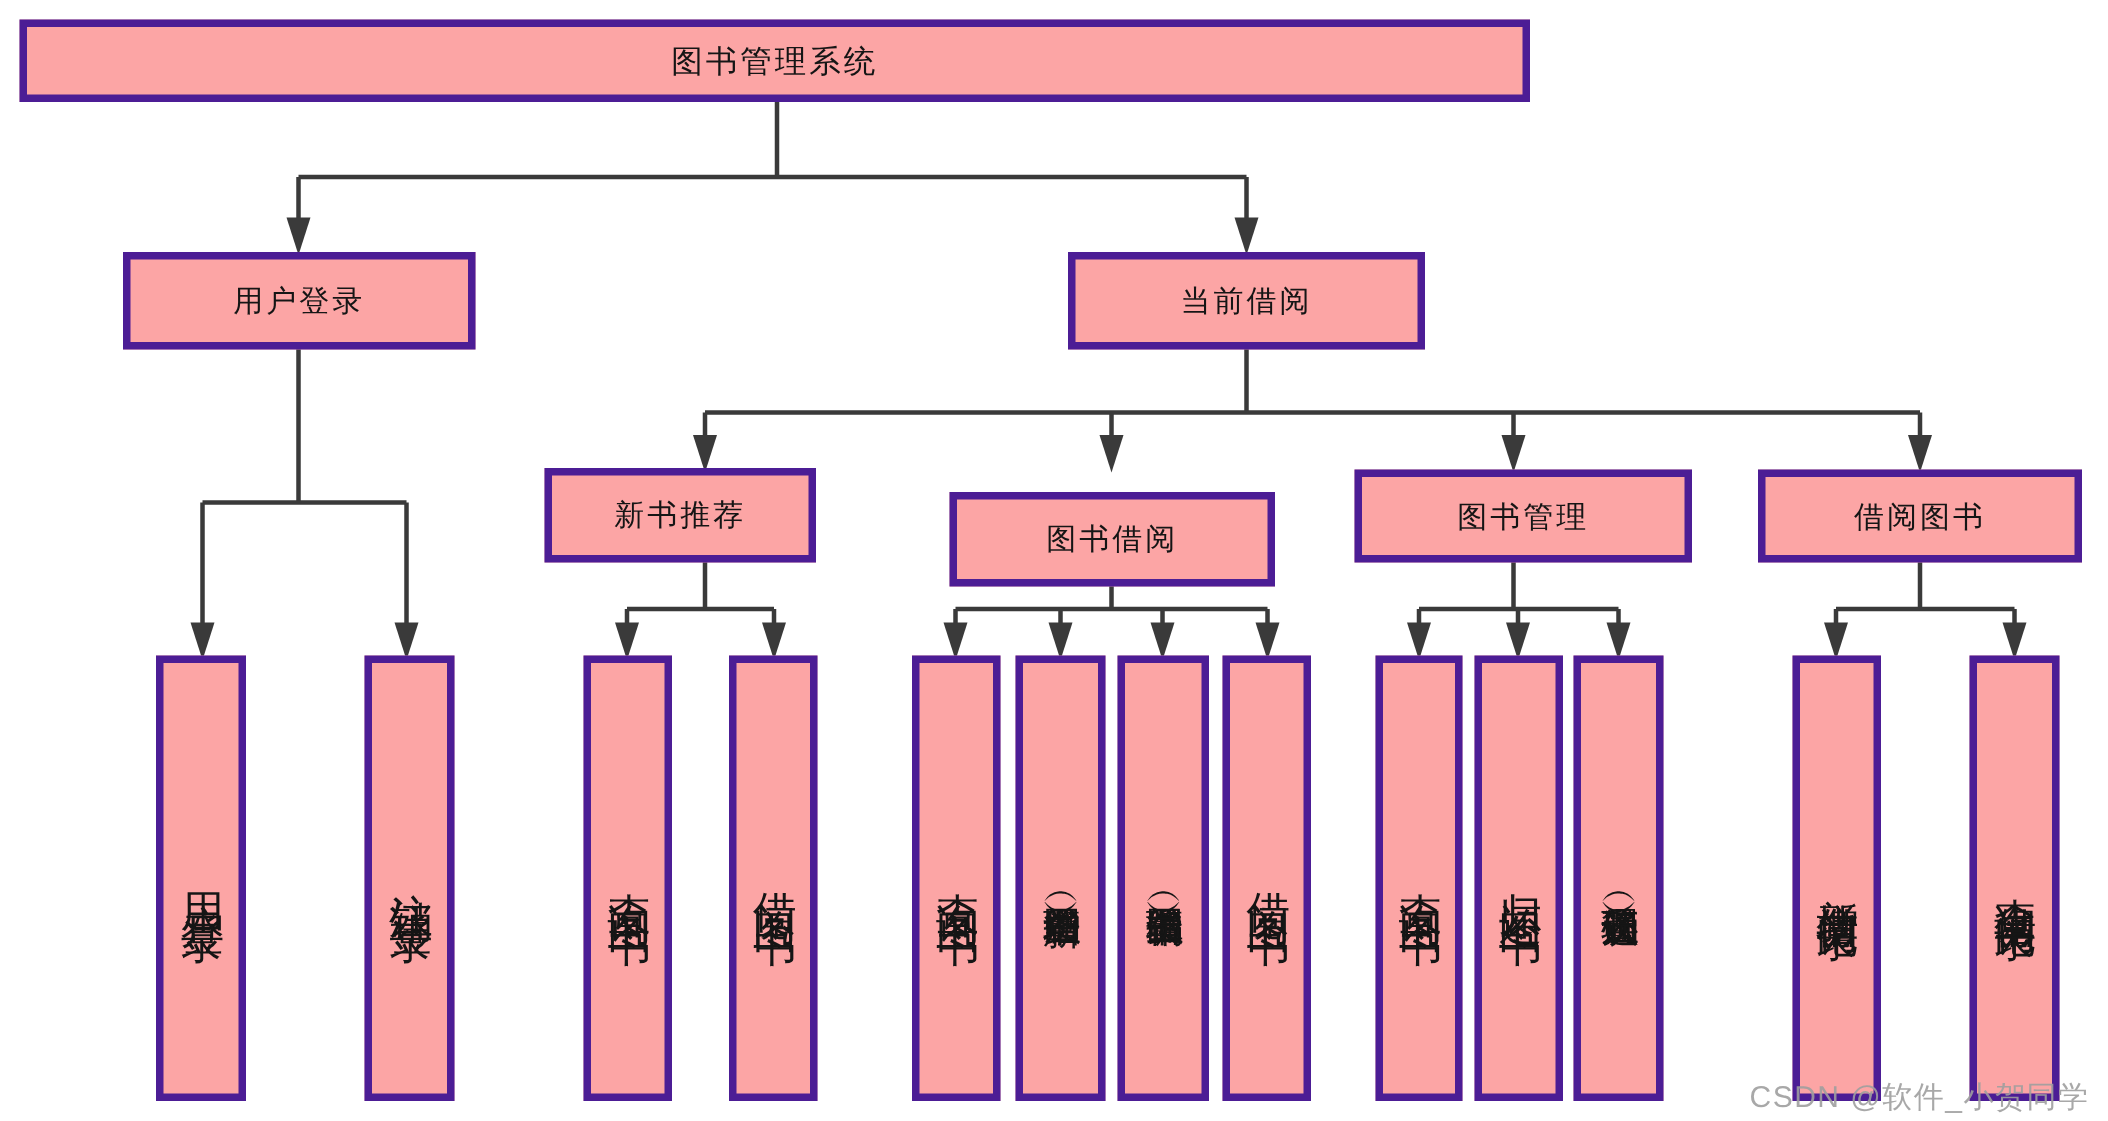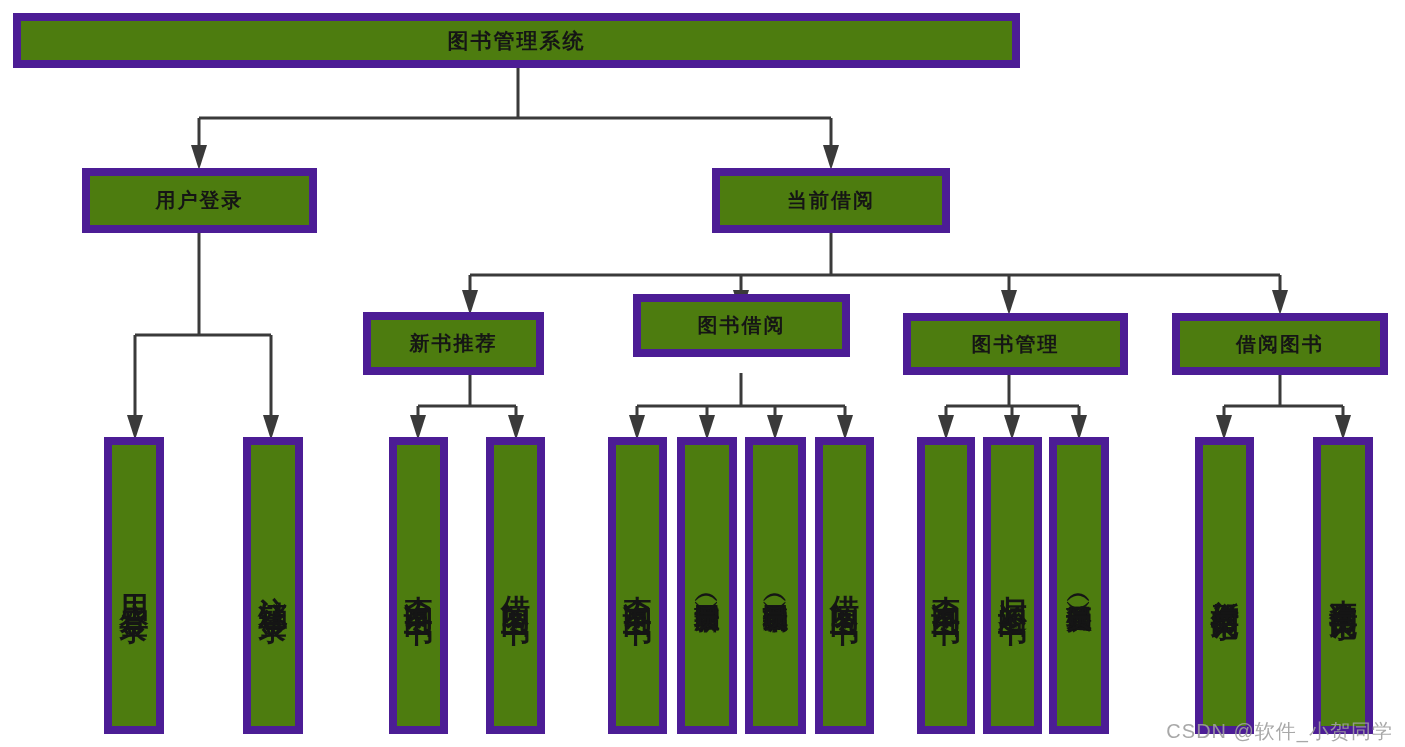--- a/index.html
+++ b/index.html
@@ -6,27 +6,26 @@
   #canvas{
     position:relative;
     width:1405px;height:747px;
     background:#ffffff;
     font-family:"Liberation Sans",sans-serif;
     overflow:hidden;
   }
   #connectors{position:absolute;left:0;top:0;z-index:0;}
   .node{
     position:absolute;
-    background:#4d7c0f;
-    border:8px solid #4c1d95;
+    background:#fca5a5;
+    border:5px solid #4c1d95;
     box-sizing:border-box;
     display:flex;align-items:center;justify-content:center;
     color:#151515;
     z-index:1;
-    font-weight:bold;
   }
   .node-h{font-size:20px;letter-spacing:2px;white-space:nowrap;}
   .node-root{font-size:21px;letter-spacing:2px;}
   .leaf{z-index:1;}
   .vtext{
     writing-mode:vertical-rl;
     text-orientation:mixed;
     color:#151515;
     line-height:1;
     white-space:nowrap;
@@ -92,21 +91,21 @@
   <div class="node node-h" style="left:82px;top:168px;width:235px;height:65px;">
     <span>用户登录</span>
   </div>
   <div class="node node-h" style="left:712px;top:168px;width:238px;height:65px;">
     <span>当前借阅</span>
   </div>
 
   <div class="node node-h" style="left:363px;top:312px;width:181px;height:63px;">
     <span>新书推荐</span>
   </div>
-  <div class="node node-h" style="left:633px;top:294px;width:217px;height:63px;">
+  <div class="node node-h" style="left:633px;top:328px;width:217px;height:63px;">
     <span>图书借阅</span>
   </div>
   <div class="node node-h" style="left:903px;top:313px;width:225px;height:62px;">
     <span>图书管理</span>
   </div>
   <div class="node node-h" style="left:1172px;top:313px;width:216px;height:62px;">
     <span>借阅图书</span>
   </div>
 
   <div class="node leaf" style="left:104px;top:437px;width:60px;height:297px;">

